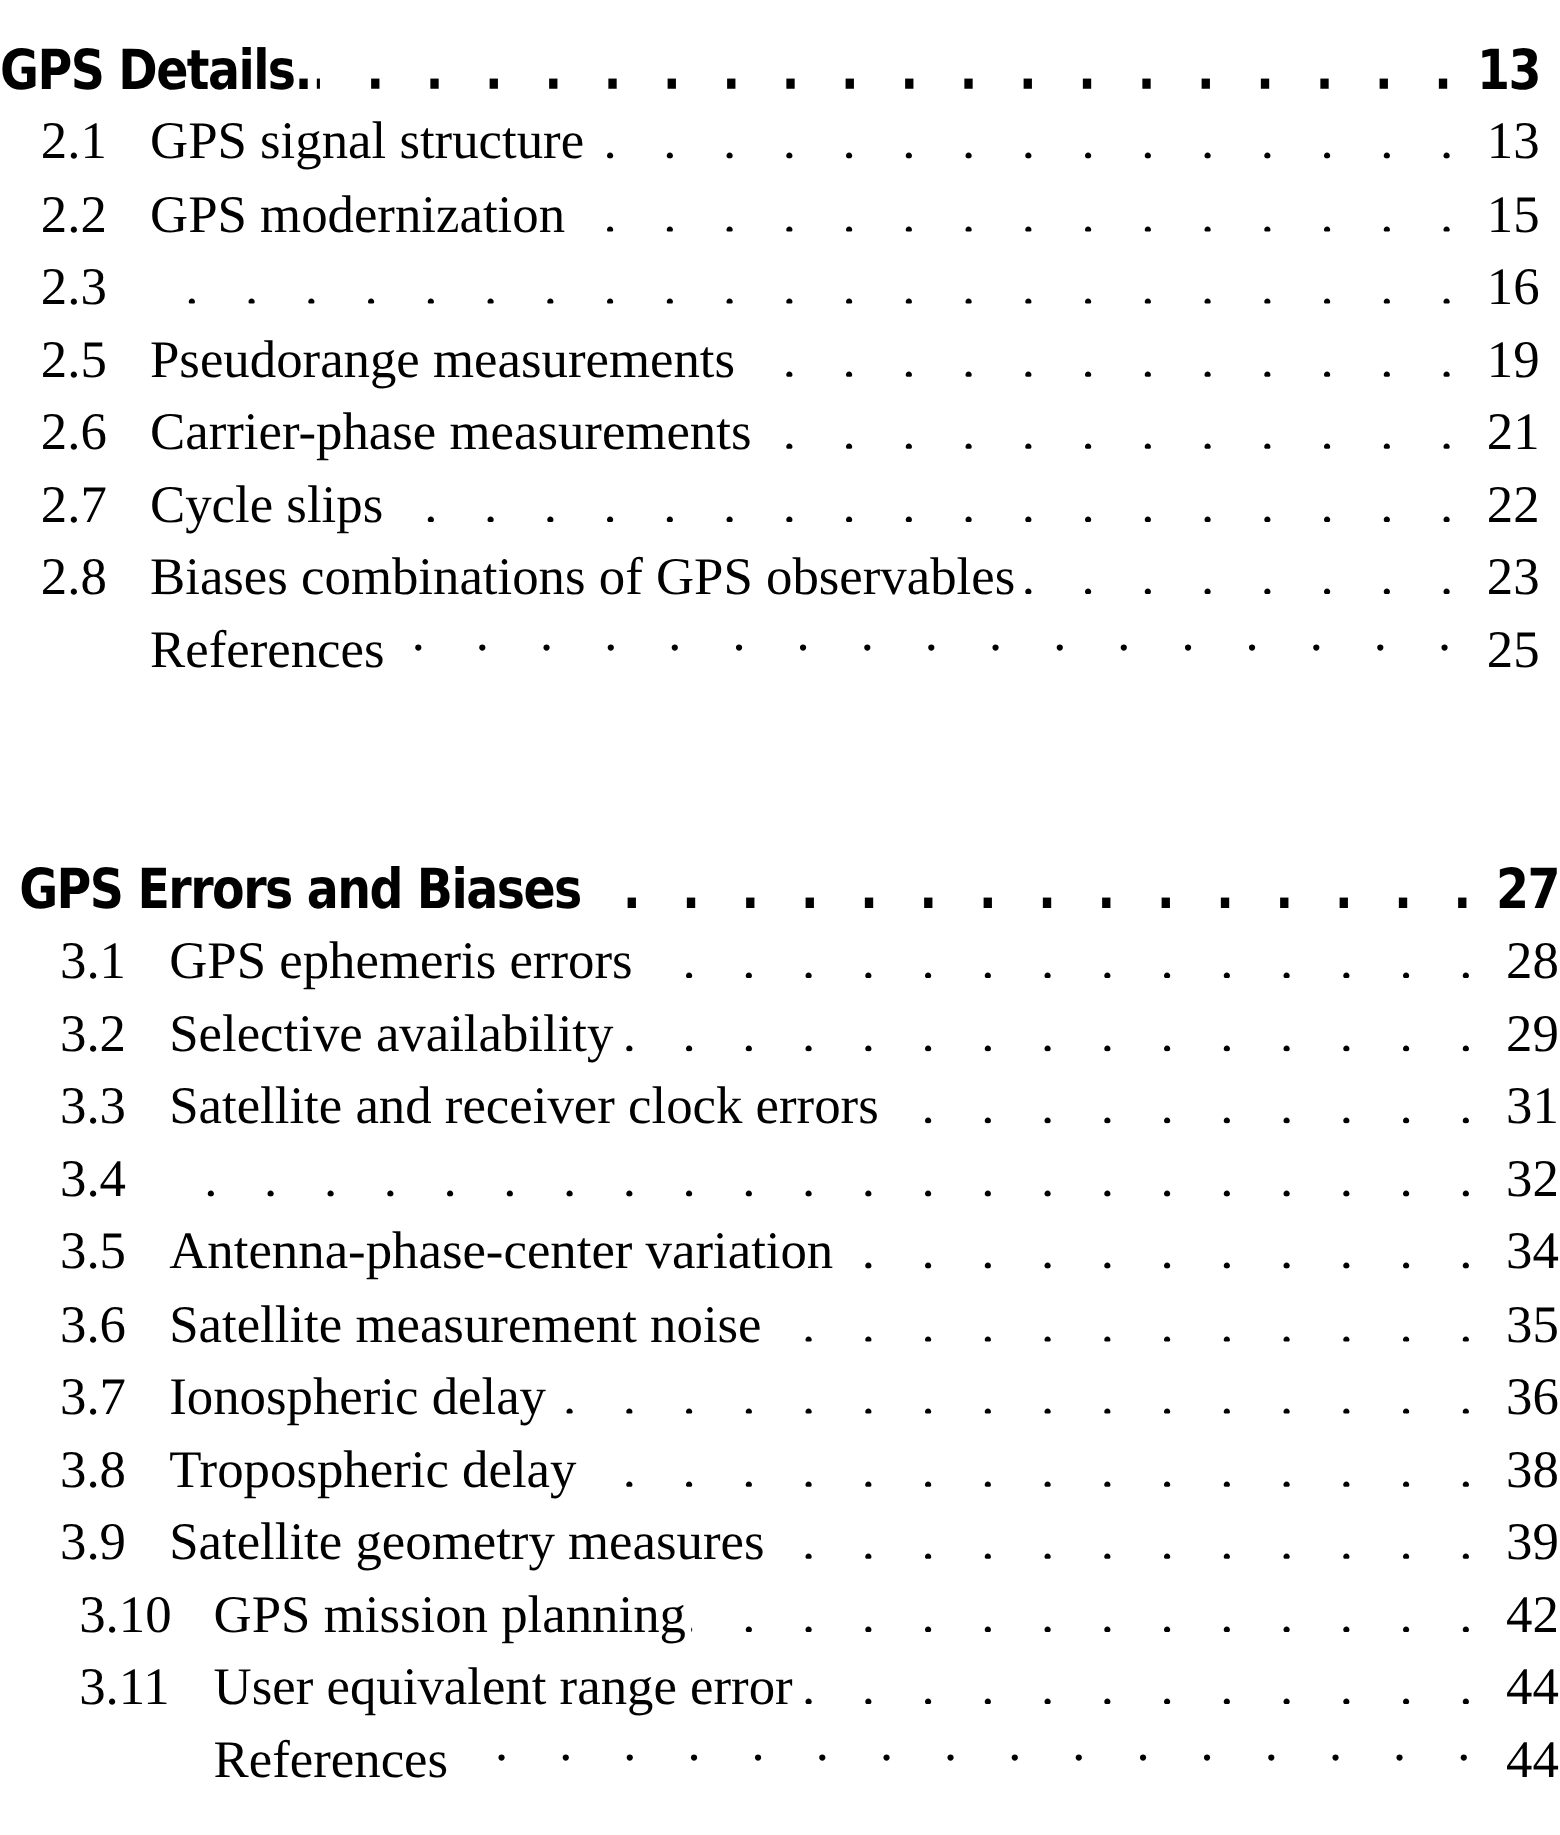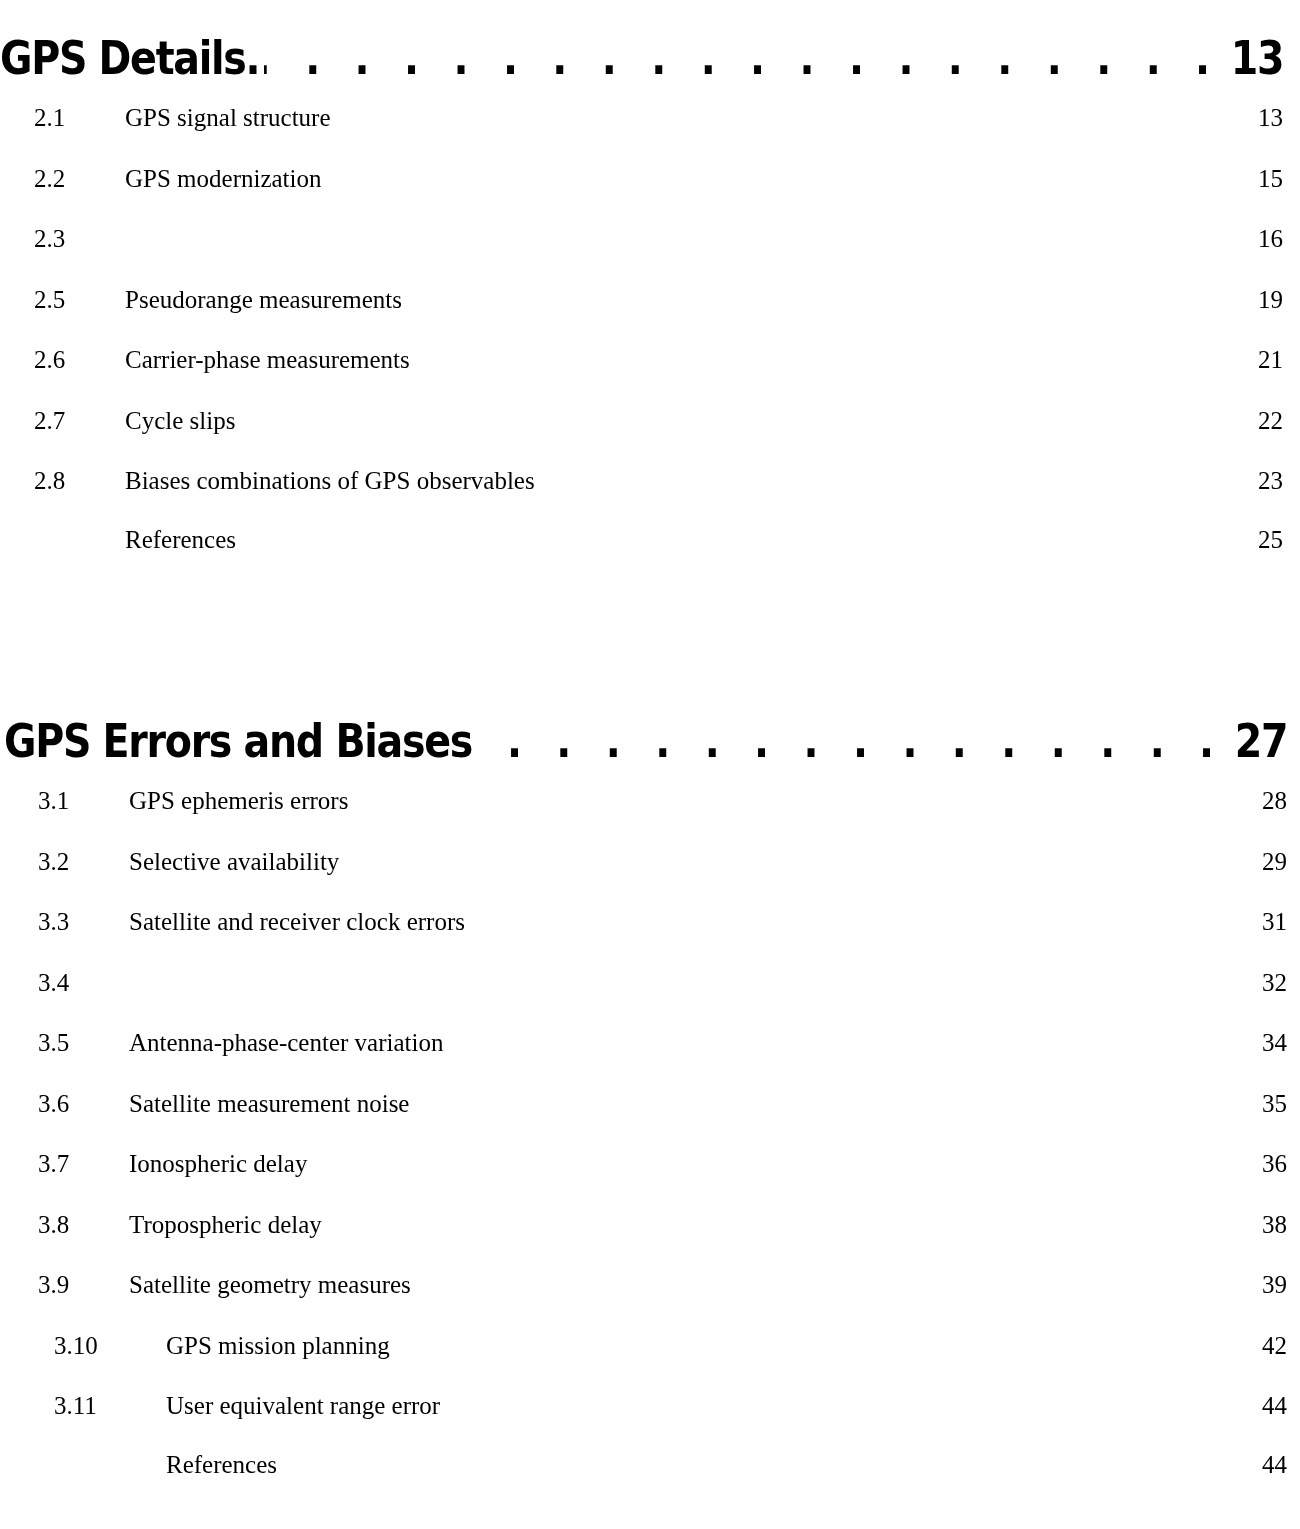--- a/index.html
+++ b/index.html
@@ -56,21 +56,21 @@
     }
     .chapter-page {
       white-space: nowrap;
       padding-left: 12px;
     }
     .entry {
       display: flex;
       align-items: baseline;
       height: 60.5px;
       font-family: "Liberation Serif", serif;
-      font-size: 25px;
+      font-size: 44px;
       line-height: 60px;
     }
     .entry-num {
       width: 125px;
       padding-left: 34px;
       box-sizing: border-box;
       flex: 0 0 auto;
       white-space: nowrap;
     }
     .entry-num.wide {
@@ -94,21 +94,21 @@
     }
     .entry.refs .leader::before {
       content: "· · · · · · · · · · · · · · · · · · · · · · · · · · · · · · · · · · · · · · · · · · · · · · · · · · ·";
     }
     .entry-page {
       white-space: nowrap;
       padding-left: 14px;
       text-align: right;
     }
     #ch2 { position: absolute; top: 28px; left: 0; width: 1283px; }
-    #ch3 { position: absolute; top: 711px; left: 4px; width: 1283px; }
+    #ch3 { position: absolute; top: 711px; left: 16px; width: 1283px; }
   </style>
 </head>
 <body>
 
 <div class="toc">
 
   <div class="chapter" id="ch2">
     <div class="chapter-heading">
       <span class="chapter-title">GPS Details.</span>
       <span class="leader"></span>

